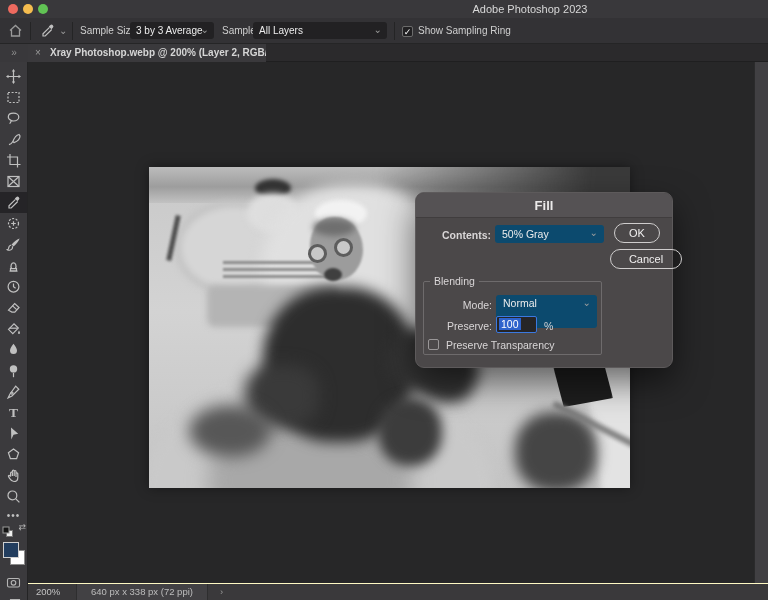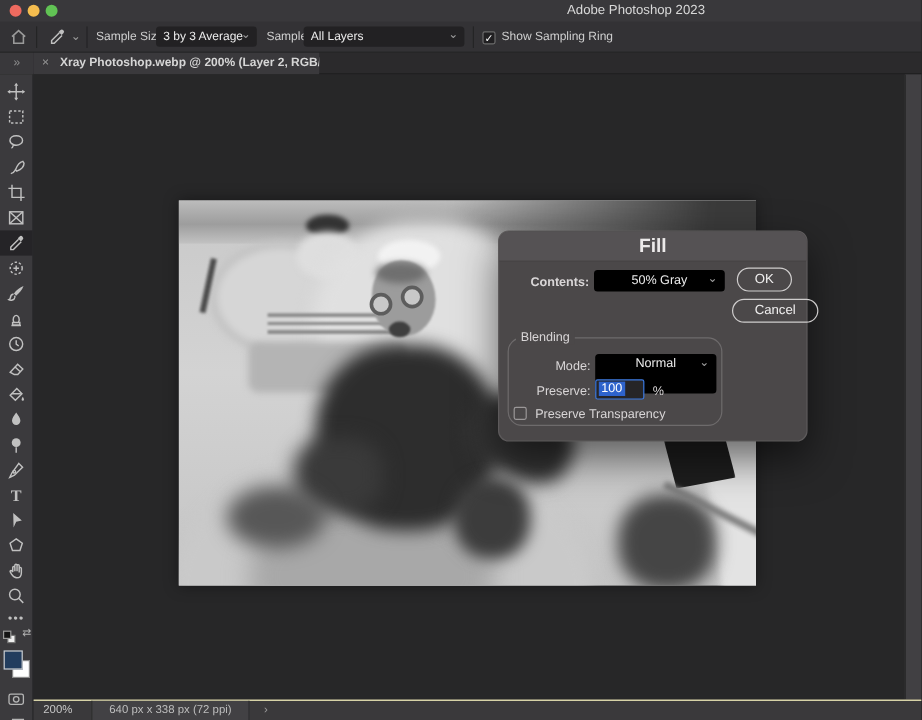--- a/index.html
+++ b/index.html
@@ -128,34 +128,34 @@
     clip-path:polygon(0 18%, 82% 0, 100% 82%, 18% 100%); filter:blur(1px); }
   .a-wiper { left:398px; top:262px; width:124px; height:6px; background:#7a7a7a;
     transform:rotate(27deg); filter:blur(2px); }
 
   
   #fill-dialog { position:absolute; left:415px; top:192px; width:258px; height:176px;
     background:#4b4849; border:1px solid #5d5a5b; border-radius:9px;
     box-shadow:0 14px 34px rgba(0,0,0,.55); z-index:10; color:#d9d6d7; }
   #dlg-header { position:absolute; left:0; top:0; width:100%; height:25px;
     background:#555254; border-bottom:1px solid #403d3e; border-radius:8px 8px 0 0;
-    text-align:center; line-height:25px; font-size:16px; font-weight:bold; color:#eceaea; }
+    text-align:center; line-height:25px; font-size:13px; font-weight:bold; color:#eceaea; }
   .dlg-lbl { position:absolute; font-size:10.5px; color:#d9d6d7; text-align:right; }
-  .dlg-dd { position:absolute; height:18px; background:#000000; border-radius:3px;
-    font-size:10.5px; color:#ececec; line-height:18px; padding:0 7px;text-align:center; }
+  .dlg-dd { position:absolute; height:18px; background:#0c4a6e; border-radius:3px;
+    font-size:10.5px; color:#ececec; line-height:18px; padding:0 7px; }
   .dlg-dd .chev { position:absolute; right:6px; top:-1px; color:#9d9d9d; font-size:10px; }
   #dlg-contents-lbl { left:0; top:36px; width:75px;font-weight:bold; }
   #dlg-contents-dd { left:79px; top:32px; width:109px; }
   .pill { position:absolute; background:transparent; border:1.5px solid #cfcdcd;
     border-radius:10px; color:#f0efef; font-size:11px;
     font-family:"Liberation Sans", sans-serif; text-align:center; line-height:16px; }
   #dlg-ok { left:198px; top:30px; width:46px; height:20px;text-align:center; }
   #dlg-cancel { left:194px; top:56px; width:72px; height:20px; }
   #dlg-blending { position:absolute; left:7px; top:88px; width:179px; height:74px;
-    border:1px solid #6e6b6c; border-radius:12px; }
+    border:1px solid #6e6b6c; border-radius:2px; }
   #dlg-blending-lbl { position:absolute; left:6px; top:-7px; background:#4b4849;
     padding:0 4px; font-size:10.5px; color:#d9d6d7; }
   #dlg-mode-lbl { left:0; top:17px; width:68px; }
   #dlg-mode-dd { left:72px; top:13px; width:101px; height:33px; line-height:17px; }
   #dlg-opacity-lbl { left:0; top:38px; width:68px; }
   #dlg-opacity-field { position:absolute; left:72px; top:34px; width:41px; height:17px;
     background:#262527; border:1.5px solid #3b79e0; border-radius:2px;
     line-height:14px; padding:0 2px; font-size:10.5px; }
   #dlg-opacity-field .sel { background:#2e63cc; color:#fff; padding:0 2px; }
   #dlg-pct { left:120px; top:38px; width:20px; text-align:left; }

